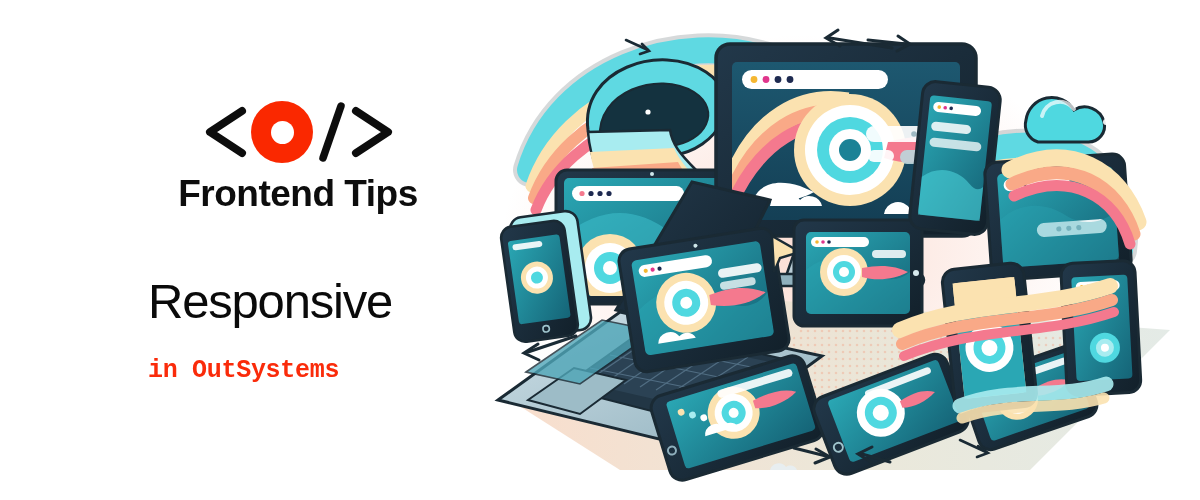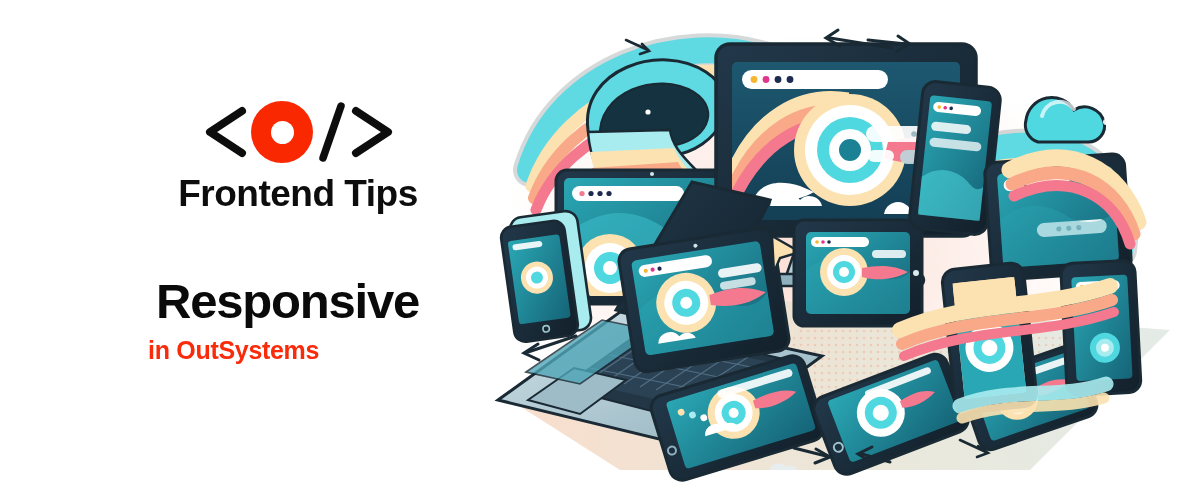--- a/index.html
+++ b/index.html
@@ -27,27 +27,27 @@
   }
   .donut-hole{width:23px;height:23px;border-radius:50%;background:#fff;}
   .brand-name{
     margin-top:6px;text-align:center;
     font-size:37px;font-weight:bold;color:#0d0d0d;
     letter-spacing:-0.5px;line-height:1.1;white-space:nowrap;
   }
 
   .headline{position:absolute;left:148px;top:275px;width:320px;}
   .headline-line{
-    font-size:49px;font-weight:bold;color:#0a0a0a;
-    line-height:1.08;letter-spacing:-1.2px;white-space:nowrap;margin-left:8px;
+    font-size:49px;font-weight:normal;color:#0a0a0a;
+    line-height:1.08;letter-spacing:-1.2px;white-space:nowrap;
   }
   .subhead{
-    margin-top:8px;
+    margin-top:28px;
     font-size:25px;font-weight:bold;color:#fa2b0a;
-    letter-spacing:-0.3px;white-space:nowrap;
+    letter-spacing:-0.3px;white-space:nowrap;font-family:Liberation Mono, monospace;
   }
 
   
   .art{position:absolute;left:470px;top:0;width:730px;height:500px;}
   .art svg{display:block;width:730px;height:500px;}
 </style>
 </head>
 <body>
 
 <div class="banner">

